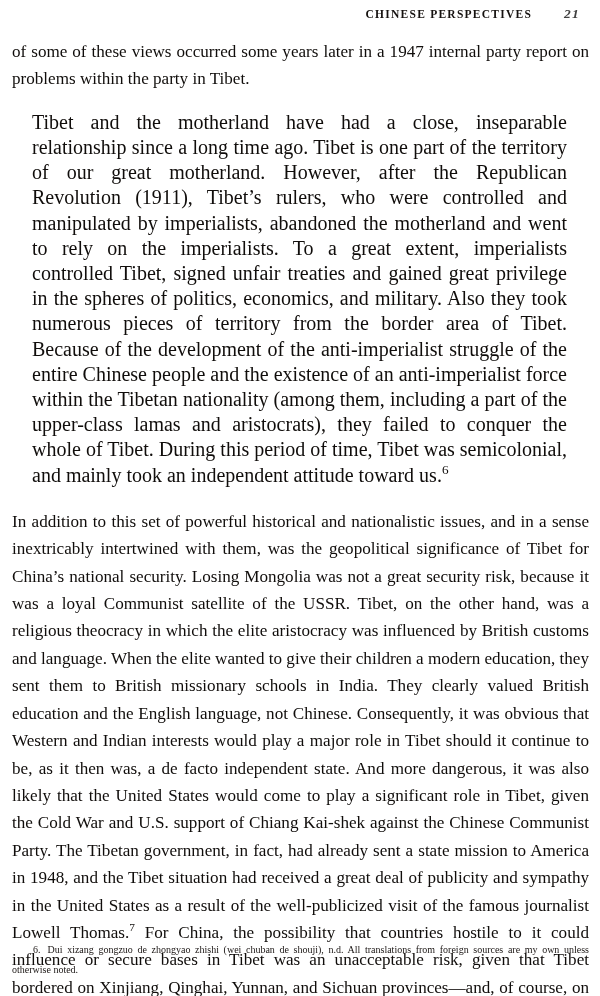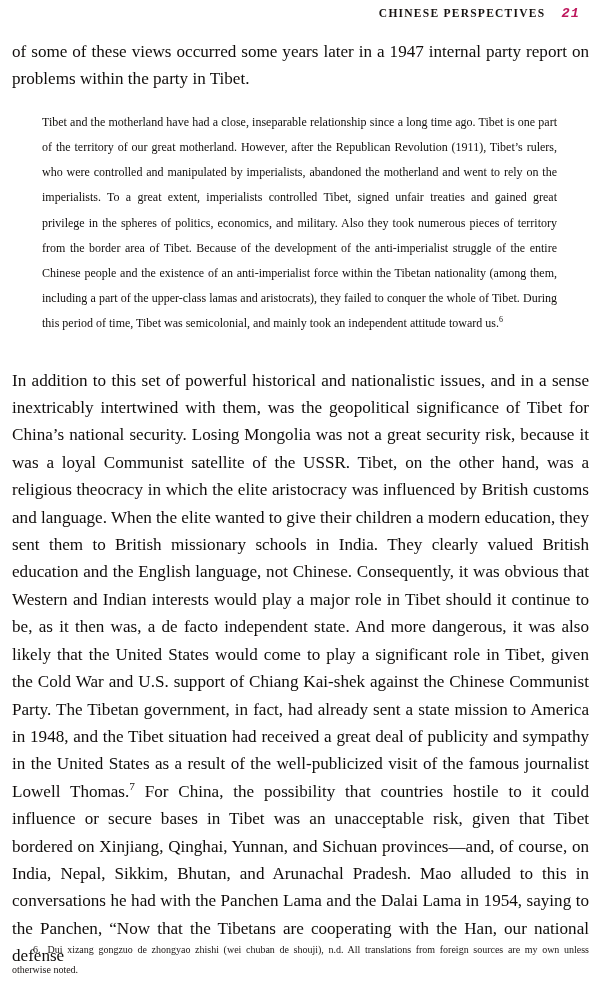--- a/index.html
+++ b/index.html
@@ -42,24 +42,23 @@
     font-variant: small-caps;
     text-transform: uppercase;
     color: #161210;
     white-space: nowrap;
   }
   .running-head-folio {
     font-size: 13.5px;
     font-style: italic;
     font-weight: 700;
     letter-spacing: 1.2px;
-    margin-left: 16px;
-    color: #be185d;
+    margin-left: 32px;
+    color: #404040;
     white-space: nowrap;
-    font-family: Liberation Mono, monospace;
   }
 
   
   .textblock {
     position: absolute;
     top: 38px;
     left: 12px;
     width: 577px;
   }
 
@@ -73,22 +72,22 @@
     hyphens: none;
     color: #100d0b;
   }
   p.body-par.first { text-indent: 0; }
 
   .blockquote {
     margin: 17px 0 0 0;
     padding: 0 22px 0 20px;
   }
   .blockquote p {
-    margin: 10px;
-    font-size: 12px;
+    margin: 0;
+    font-size: 20px;
     line-height: 25.2px;
     text-align: justify;
     text-justify: inter-word;
     color: #100d0b;
   }
 
   .gap-after-quote { height: 20px; }
 
   sup.fn {
     font-size: 0.66em;

